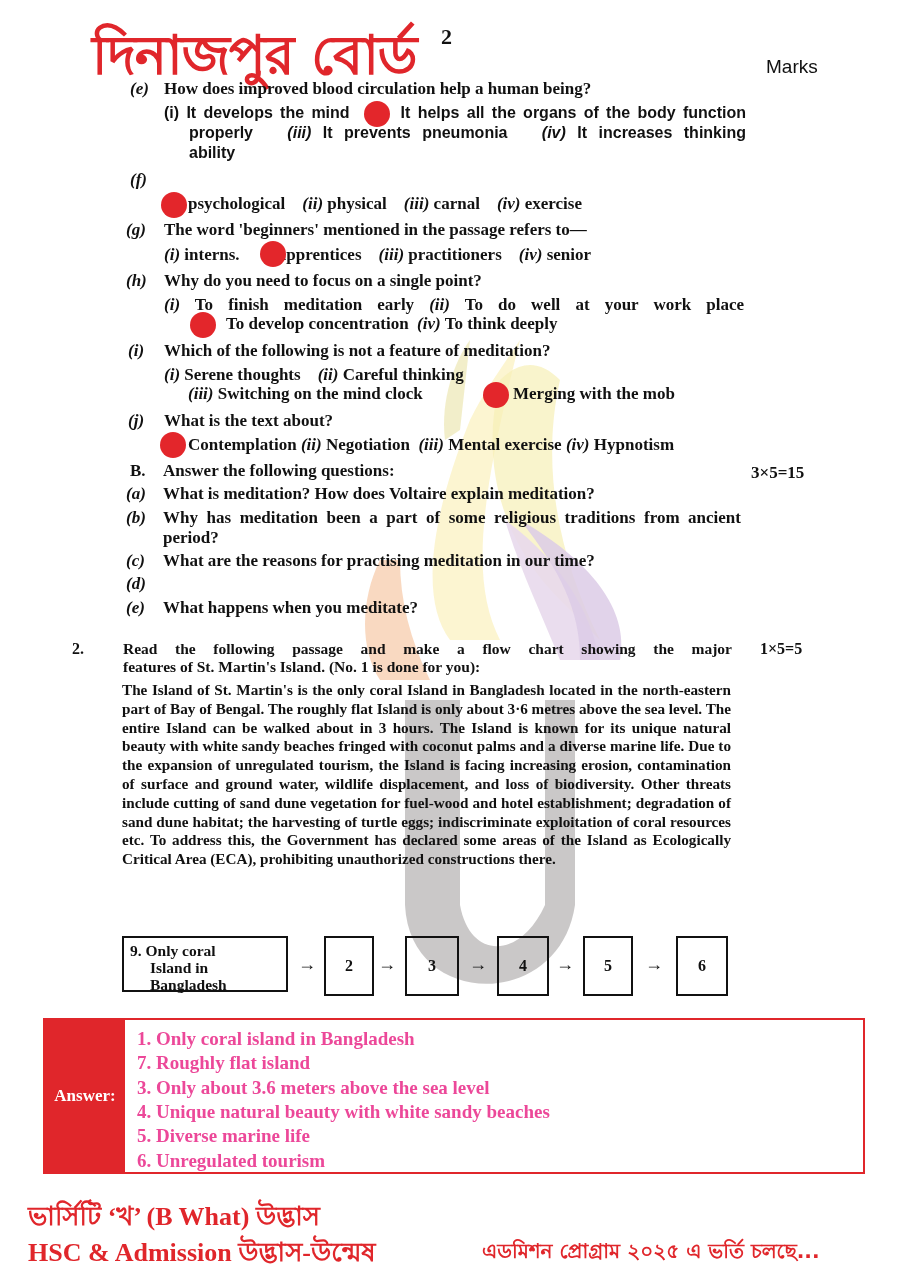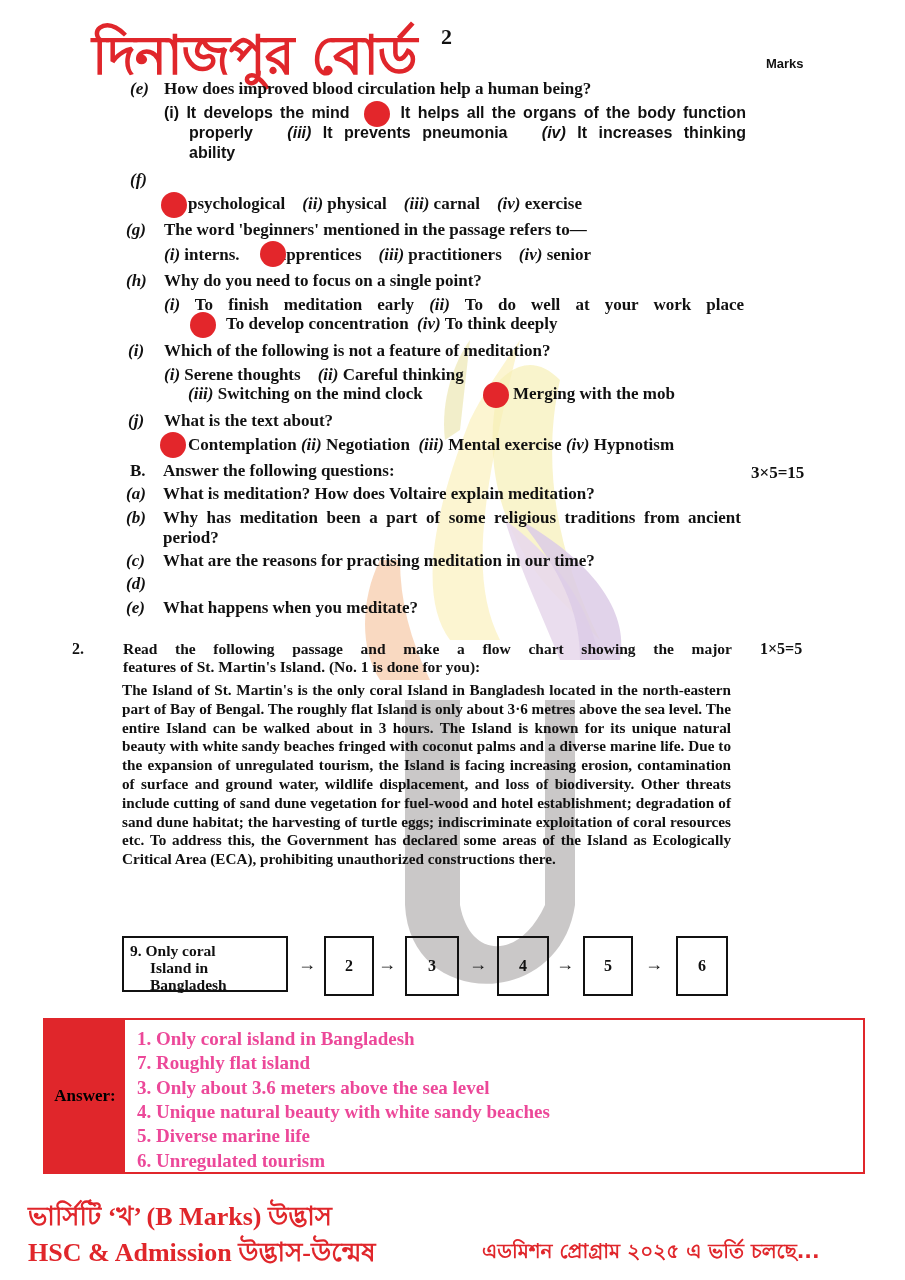--- a/index.html
+++ b/index.html
@@ -8,35 +8,35 @@
     background: #ffffff; color: #111;
     font-family: "Liberation Serif", "DejaVu Serif", serif;
   }
   .abs { position: absolute; }
   
   .wm { position: absolute; pointer-events: none; z-index: 0; }
   .content { position: absolute; inset: 0; z-index: 1; }
 
   .brand { left: 92px; top: 14px; font-size: 54px; color: #e0262b; font-weight: bold; font-family: "DejaVu Sans", sans-serif; letter-spacing: -1px; }
   .pageno { left: 441px; top: 24px; font-size: 22px; font-weight: bold; }
-  .marks { left: 766px; top: 56px; font-size: 13px; font-weight: bold; font-family: "Liberation Sans", sans-serif; }
+  .marks { left: 766px; top: 56px; font-size: 19px; font-weight: normal; font-family: "Liberation Sans", sans-serif; }
 
   .q { font-size: 17px; font-weight: bold; line-height: 20px; }
   .qlabel { position: absolute; font-style: italic; font-size: 17px; font-weight: bold; }
   .opt { font-size: 17px; font-weight: bold; line-height: 20px; }
   .opt i { font-weight: bold; }
   .dot { position: absolute; width: 26px; height: 26px; border-radius: 50%; background: #e3262b; }
   .just { text-align: justify; text-align-last: justify; }
 
   .passage { left: 122px; top: 681px; width: 609px; font-size: 15.2px; line-height: 18.8px; font-weight: bold; text-align: justify; }
   .flow-box { position: absolute; border: 2px solid #111; background: transparent; font-weight: bold; font-size: 16px; display: flex; align-items: center; justify-content: center; }
   .arrow { position: absolute; font-size: 18px; font-weight: bold; }
 
   .answer-box { left: 43px; top: 1018px; width: 822px; height: 156px; border: 2px solid #e0262b; box-sizing: border-box; }
-  .answer-label { position: absolute; left: 0; top: 0; width: 80px; height: 100%; background: #e0262b; color: #000000; font-weight: bold; font-size: 17px; display: flex; align-items: center; justify-content: center; }
+  .answer-label { position: absolute; left: 0; top: 0; width: 80px; height: 100%; background: #e0262b; color: #ffffff; font-weight: bold; font-size: 17px; display: flex; align-items: center; justify-content: center; }
   .answer-item { position: absolute; left: 92px; color: #ec4899; font-weight: bold; font-size: 19px; }
 
   .footer1 { left: 28px; top: 1196px; color: #e0262b; font-size: 26px; font-weight: bold; }
   .footer2 { left: 28px; top: 1232px; color: #e0262b; font-size: 26px; font-weight: bold; }
   .footer3 { left: 482px; top: 1236px; color: #e0262b; font-size: 20px; font-weight: bold; font-family: "DejaVu Sans", sans-serif; }
 </style>
 </head>
 <body>
 
 <svg class="wm" width="905" height="1280" viewBox="0 0 905 1280" style="left:0;top:0;">
@@ -134,16 +134,16 @@
   <div class="abs answer-box">
     <div class="answer-label">Answer:</div>
     <div class="answer-item" style="top:8px;">1. Only coral island in Bangladesh</div>
     <div class="answer-item" style="top:32px;">7. Roughly flat island</div>
     <div class="answer-item" style="top:57px;">3. Only about 3.6 meters above the sea level</div>
     <div class="answer-item" style="top:81px;">4. Unique natural beauty with white sandy beaches</div>
     <div class="answer-item" style="top:105px;">5. Diverse marine life</div>
     <div class="answer-item" style="top:130px;">6. Unregulated tourism</div>
   </div>
 
-  <div class="abs footer1">ভার্সিটি ‘খ’ (B Marks) উদ্ভাস</div>
+  <div class="abs footer1">ভার্সিটি ‘খ’ (B What) উদ্ভাস</div>
   <div class="abs footer2">HSC &amp; Admission উদ্ভাস-উন্মেষ</div>
   <div class="abs footer3">এডমিশন প্রোগ্রাম ২০২৫ এ ভর্তি চলছে...</div>
 </div>
 
 </body></html>

